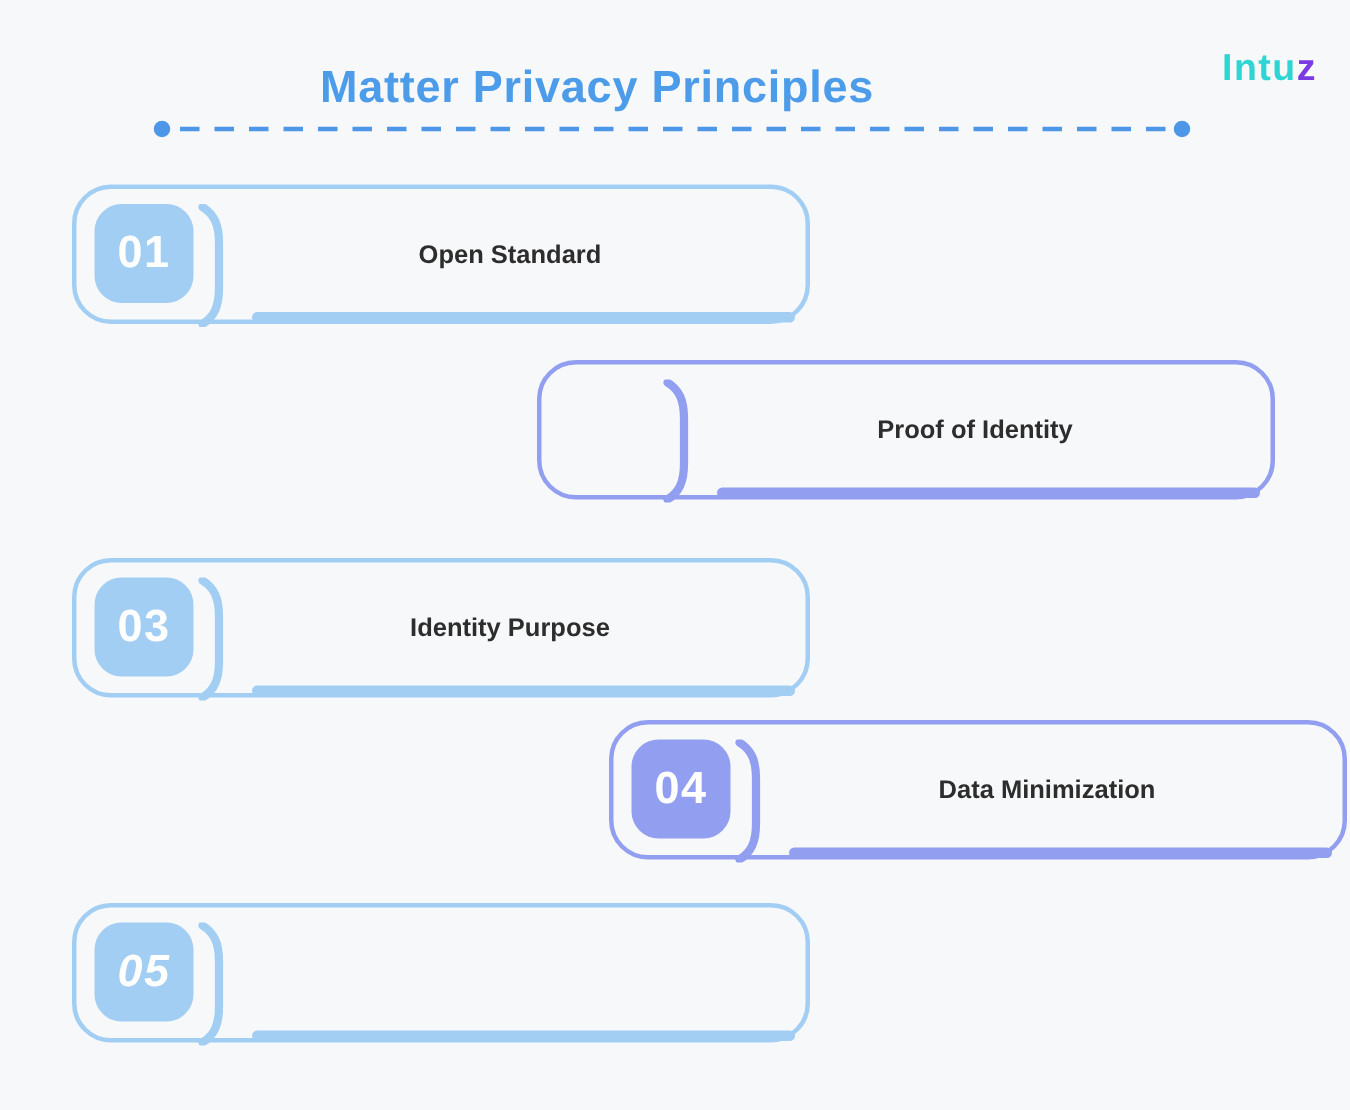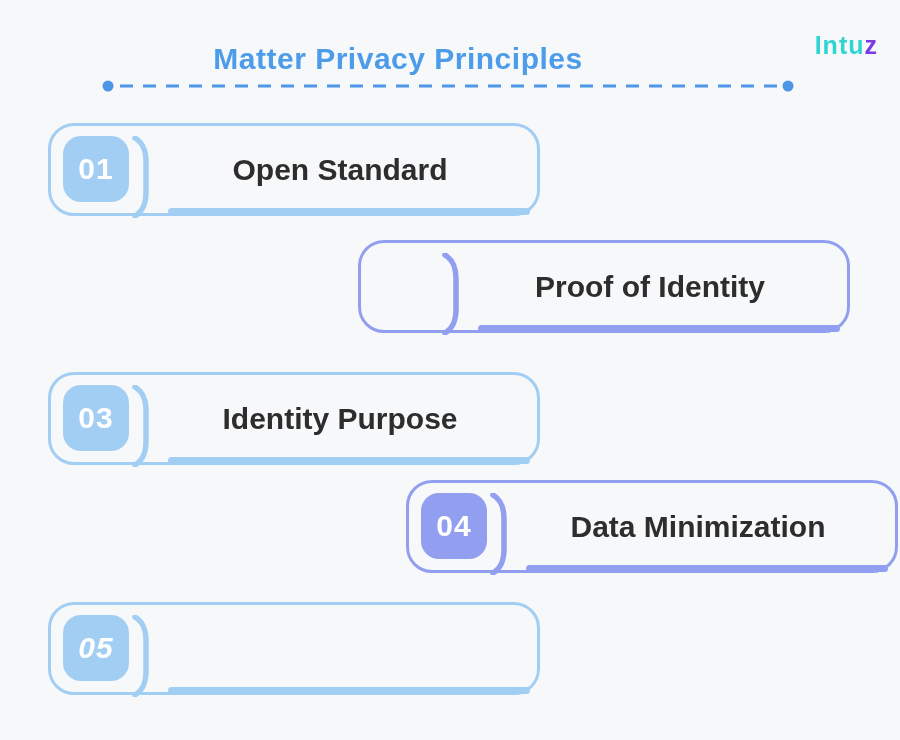--- a/index.html
+++ b/index.html
@@ -46,21 +46,21 @@
     color:var(--accent,#A3CEF4);
   }
   .underline {
     position:absolute; left:117px; right:7px; bottom:-2px;
     height:7px; border-radius:4px;
     background:var(--accent,#A3CEF4);
   }
   .card-label {
     position:absolute; left:95px; right:3px; top:0; bottom:0;
     display:flex; align-items:center; justify-content:center;
-    font-size:30px; font-weight:600; color:#2D2D2D;
+    font-size:17px; font-weight:600; color:#2D2D2D;
     white-space:nowrap;
   }
   .pos-1 { left:48px;  top:123px;padding-left:24px; }
   .pos-2 { left:358px; top:240px; }
   .pos-3 { left:48px;  top:372px; }
   .pos-4 { left:358px; top:480px;margin-left:48px; }
   .pos-5 { left:48px;  top:602px;font-style:italic; }
 </style>
 </head>
 <body style="background: rgb(247, 248, 250);">

